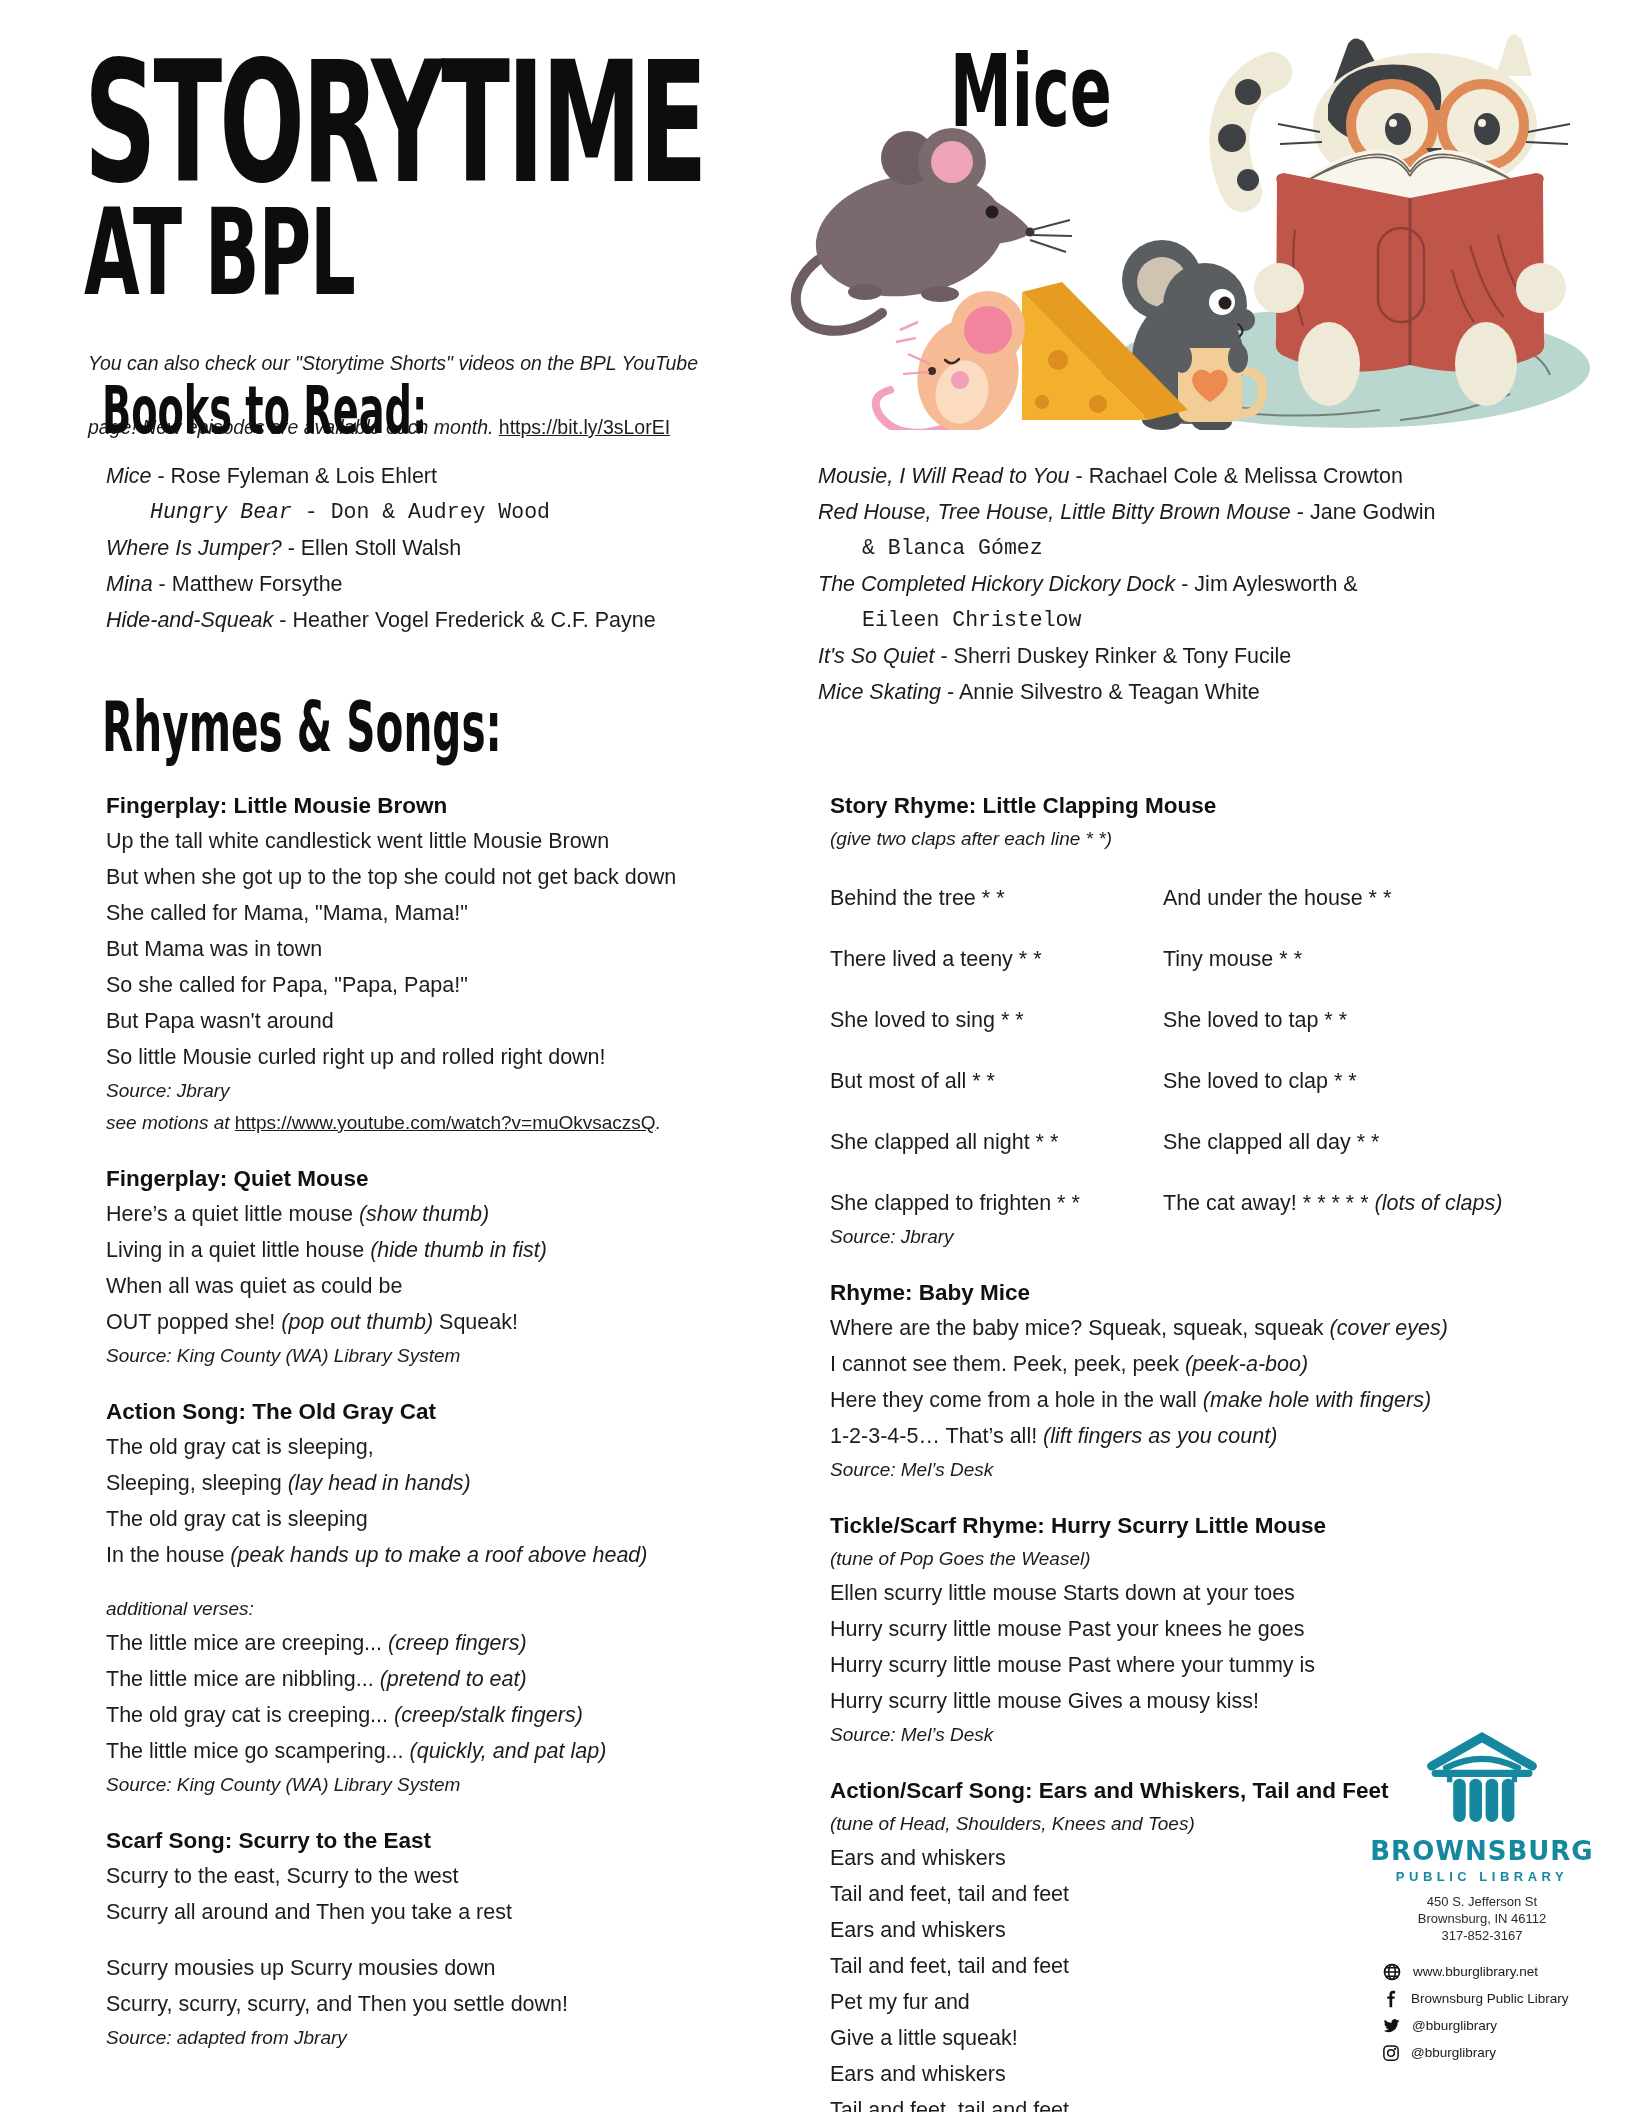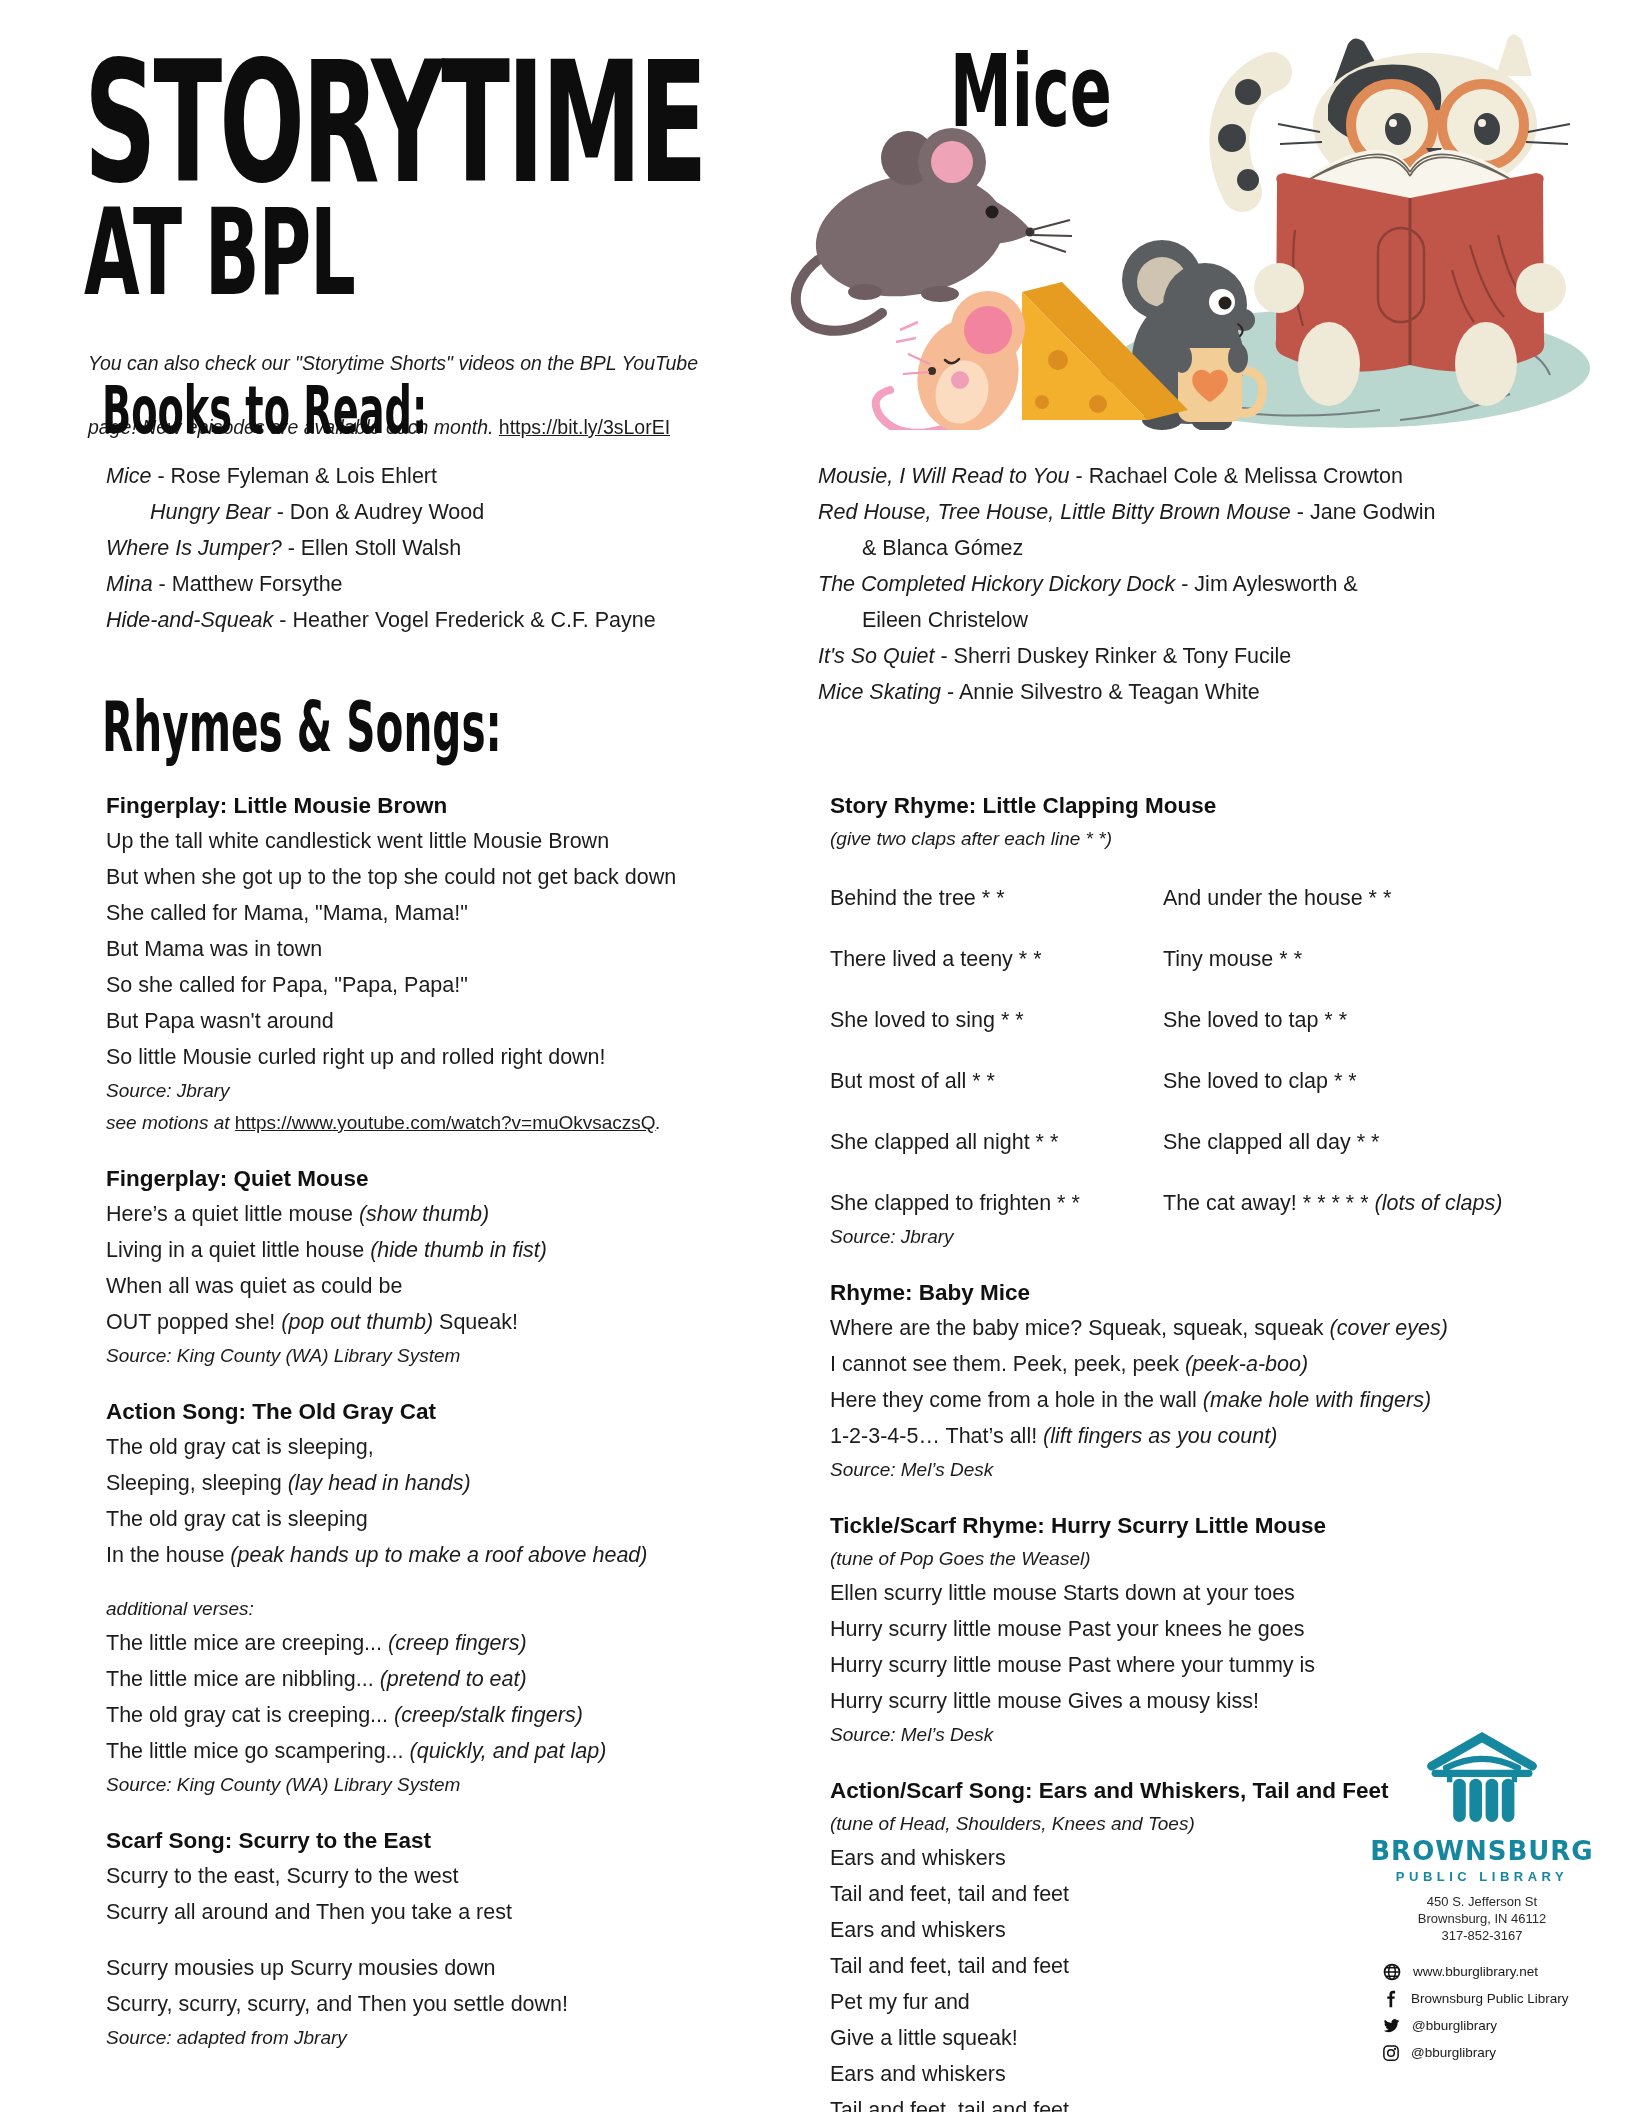--- a/index.html
+++ b/index.html
@@ -13,21 +13,21 @@
   #books-heading{position:absolute;left:102px;top:380px;font-size:66px;transform:scale(0.58,1);}
   #rhymes-heading{position:absolute;left:102px;top:694px;font-size:70px;transform:scale(0.58,1);}
   .intro{position:absolute;left:88px;top:314px;width:620px;}
   .intro .rl{font-size:19.5px;line-height:29px;margin-top:35px;}
   .rl{font-size:21.5px;line-height:36px;color:#1c1c1c;}
   .rs-title{font-size:22.5px;line-height:35px;font-weight:bold;color:#111;}
   .src{font-size:19px;line-height:32px;}
   .it{font-style:italic;}
   .lk{text-decoration:underline;cursor:pointer;}
   .gap{margin-top:20px;}
-  .ind{padding-left:44px;}
+  .ind{padding-left:44px;font-family:Liberation Mono, monospace;}
   .rs{margin-bottom:22px;}
   .pair{display:flex;margin-top:25px;}
   .pair .pl{width:333px;flex:none;}
   #books-left{position:absolute;left:106px;top:458px;width:706px;}
   #books-right{position:absolute;left:818px;top:458px;width:800px;}
   #rhymes-left{position:absolute;left:106px;top:788px;width:710px;}
   #rhymes-right{position:absolute;left:830px;top:788px;width:790px;}
   .illo{position:absolute;left:780px;top:30px;width:820px;height:400px;}
   .library{position:absolute;left:1330px;top:1726px;width:304px;text-align:center;}
   .lib-name{font-family:"DejaVu Sans",sans-serif;font-weight:800;font-size:26px;letter-spacing:1px;margin-top:6px;}

